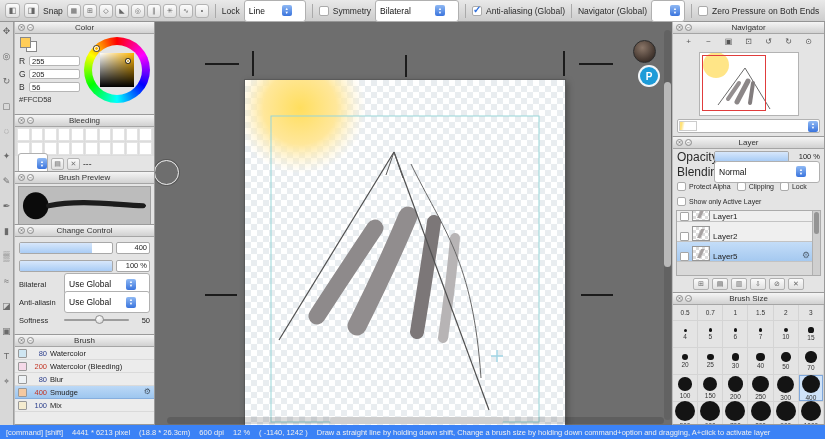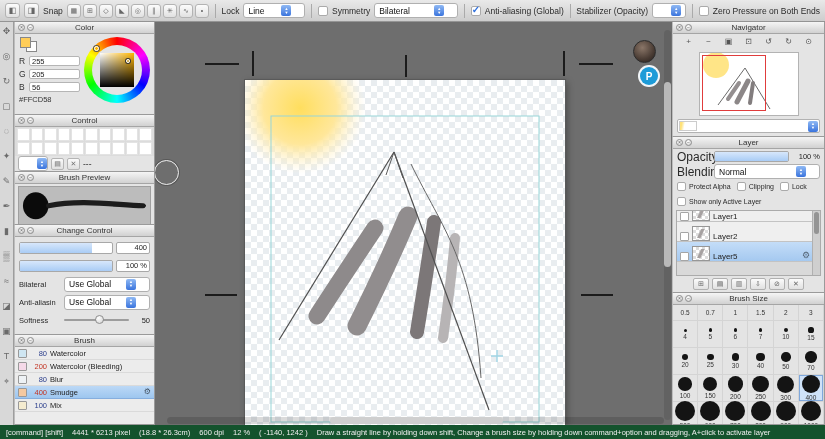--- a/index.html
+++ b/index.html
@@ -9,21 +9,21 @@
   
   .topbar{position:absolute;left:0;top:0;width:825px;height:22px;display:flex;align-items:center;gap:4px;
     padding:0 5px;background:linear-gradient(#e9e9e9,#cdcdcd);border-bottom:1px solid #949494;z-index:5}
   .tb-icon{width:15px;height:15px;flex:none;border:1px solid #b3b3b3;border-radius:3px;
     background:linear-gradient(#fcfcfc,#e1e1e1);display:flex;align-items:center;justify-content:center;
     font-size:8px;color:#666;font-style:normal}
   .snap-group{display:flex;gap:2px}
   .snap-group .tb-icon{width:14px;height:14px;font-size:7px}
   .tb-label{white-space:nowrap;color:#2a2a2a}
   .tb-sep{width:1px;height:14px;background:#aaa;margin:0 2px}
-  .dd{display:flex;align-items:center;height:15px;background:#fff;border:1px solid #b0b0b0;border-radius:3px;
+  .dd{display:flex;align-items:center;height:22px;background:#fff;border:1px solid #b0b0b0;border-radius:3px;
     padding:0 13px 0 4px;gap:14px;overflow:hidden;flex:none}
   .dd-text{white-space:nowrap;overflow:hidden;flex:1;color:#111}
   .dd-stepper{width:10px;height:11px;flex:none;border-radius:2px;background:linear-gradient(#8fb9f4,#3a74dd);
     display:flex;flex-direction:column;align-items:center;justify-content:center;gap:0}
   .dd-stepper i{font-style:normal;font-size:4px;line-height:4px;color:#fff}
   .cb{width:10px;height:10px;flex:none;background:#fff;border:1px solid #aaa;border-radius:2px;position:relative}
   .cb.checked::after{content:"✓";position:absolute;left:0;top:-3px;font-size:10px;font-weight:bold;color:#2e6fdd}
 
   
   .toolstrip{position:absolute;left:0;top:22px;width:14px;height:403px;background:#d8d8d8;
@@ -149,21 +149,21 @@
   
   .bs-grid{flex:1;display:grid;grid-template-columns:repeat(6,1fr);align-content:start;overflow:hidden}
   .bs-cell{height:27px;display:flex;flex-direction:column;align-items:center;justify-content:center;gap:1px;
     border-right:1px solid #d4d4d4;border-bottom:1px solid #d4d4d4}
   .bs-cell.r0{height:16px}
   .bs-cell.sel{background:#cfe2f8;box-shadow:inset 0 0 0 1px #7fa8dc}
   .bs-dot{background:#141414;border-radius:50%;flex:none}
   .bs-label{font-size:6.5px;color:#333;line-height:7px}
 
   
-  .statusbar{position:absolute;left:0;top:425px;width:825px;height:14px;background:#14532d;color:#efefef;
+  .statusbar{position:absolute;left:0;top:425px;width:825px;height:14px;background:#3b82f6;color:#efefef;
     display:flex;align-items:center;gap:9px;padding:0 6px;font-size:7.5px;white-space:nowrap;overflow:hidden;z-index:6}
 </style>
 </head>
 <body>
 
 <div id="app">
 
   <div class="topbar">
     <i class="tb-icon">◧</i>
     <i class="tb-icon">◨</i>
@@ -195,21 +195,21 @@
       <span class="dd-text">Bilateral</span>
       <span class="dd-stepper">
           <i>▲</i>
           <i>▼</i>
         </span>
     </span>
     <span class="tb-sep"></span>
     <span class="cb checked"></span>
     <span class="tb-label">Anti-aliasing (Global)</span>
     <span class="tb-sep"></span>
-    <span class="tb-label">Stabilizer (Opacity)</span>
+    <span class="tb-label">Navigator (Global)</span>
     <span class="dd" style="width:34px">
       <span class="dd-text">2</span>
       <span class="dd-stepper">
           <i>▲</i>
           <i>▼</i>
         </span>
     </span>
     <span class="tb-sep"></span>
     <span class="cb"></span>
     <span class="tb-label">Zero Pressure on Both Ends</span>
@@ -271,21 +271,21 @@
         </div>
       </div>
     </div>
 
     <div class="panel" style="height:57px">
       <div class="ptitle">
         <span class="pdots">
             <i class="pdot">×</i>
             <i class="pdot">−</i>
           </span>
-        <span class="ptext">Control</span>
+        <span class="ptext">Bleeding</span>
       </div>
       <div class="pal-grid">
           <div class="pal-cell"></div>
           <div class="pal-cell"></div>
           <div class="pal-cell"></div>
           <div class="pal-cell"></div>
           <div class="pal-cell"></div>
           <div class="pal-cell"></div>
           <div class="pal-cell"></div>
           <div class="pal-cell"></div>

